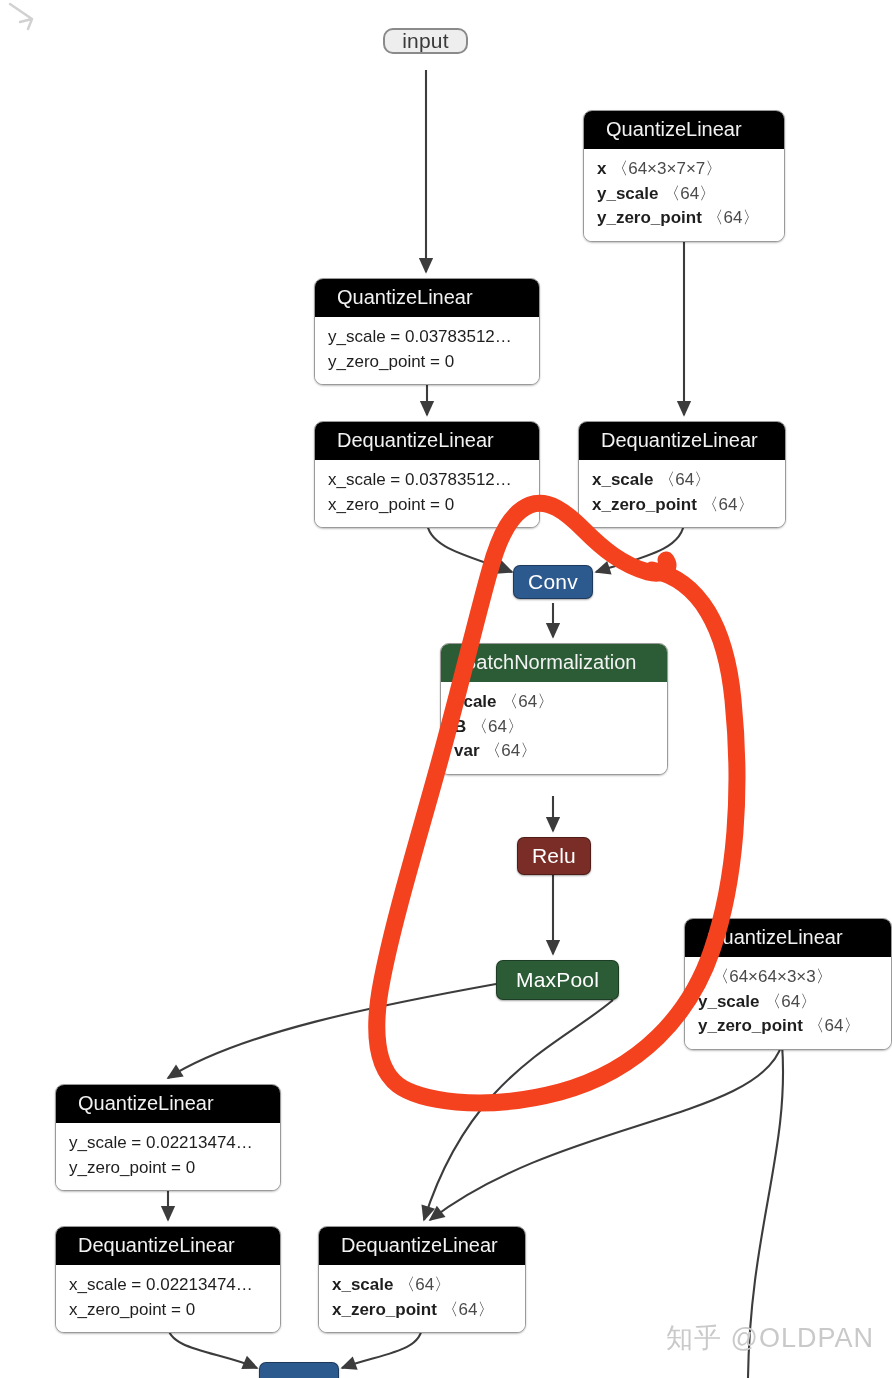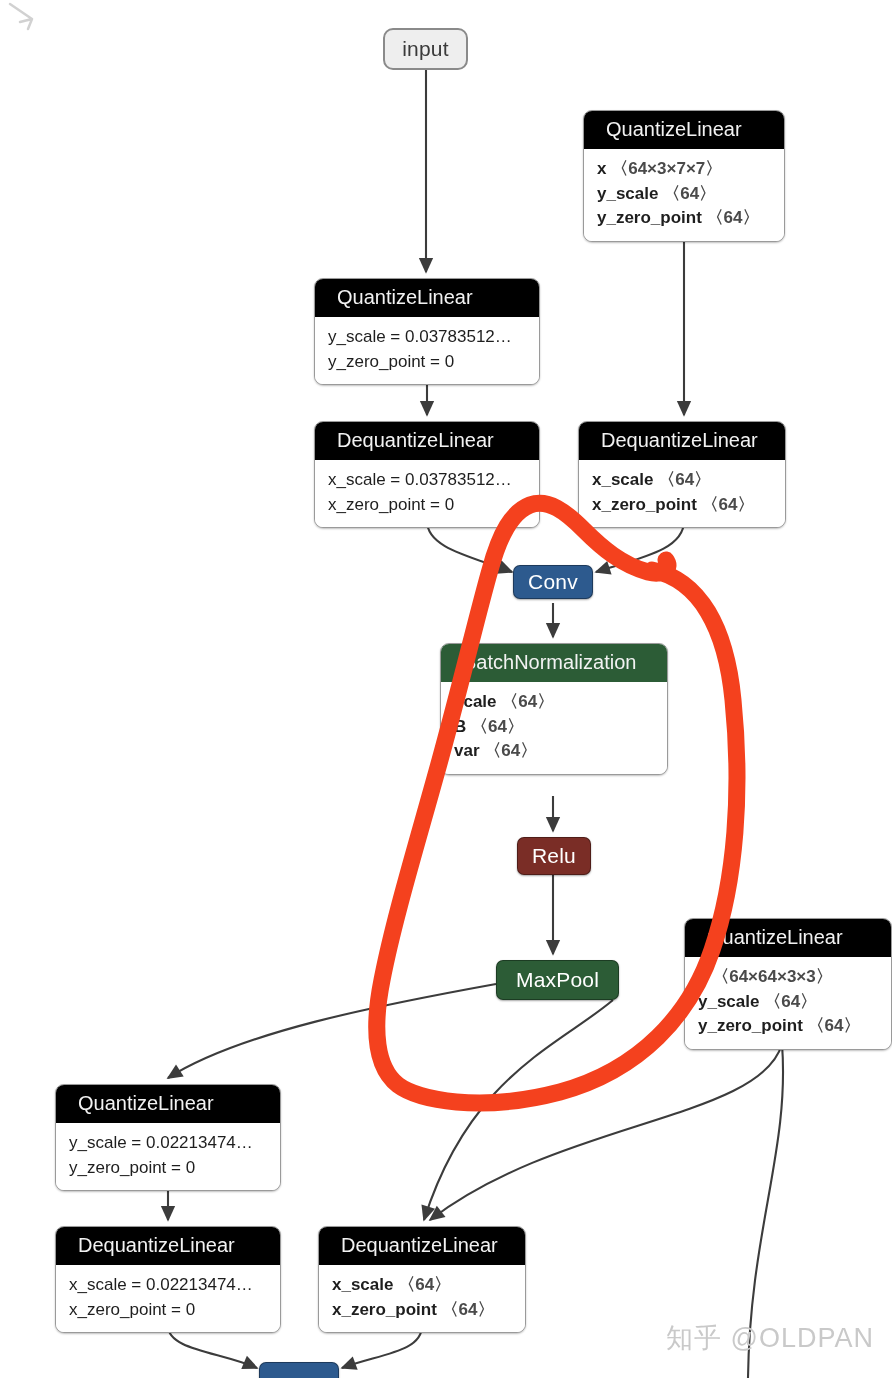--- a/index.html
+++ b/index.html
@@ -74,21 +74,21 @@
     border-radius: 0 0 8px 8px;
     padding: 8px 13px 10px 13px;
   }
   .card .body .row {
     font-size: 17px;
     color: #1e1e1e;
     line-height: 1.45;
     white-space: nowrap;
   }
   .card .body .row b { font-weight: 700; }
-  .card .body .row .dim { color: #4a4a4a; font-weight: 700; }
+  .card .body .row .dim { color: #4a4a4a; font-weight: 400; }
   
   .hdr-black { background: #000000; }
   .hdr-green { background: #2c5c36; }
   
   #watermark {
     position: absolute;
     right: 18px;
     bottom: 22px;
     font-size: 27px;
     color: #c9c9c9;
@@ -150,21 +150,21 @@
       <path d="M168,1326 C168,1350 220,1352 257,1368"></path>
 
       <path d="M422,1326 C422,1352 380,1354 342,1368"></path>
     </g>
 
     <g stroke="#3c3c3c" stroke-width="2.1" fill="none">
       <path d="M782,1044 C790,1150 750,1230 748,1378"></path>
     </g>
   </svg>
 
-  <div class="node simple io" style="left:383px; top:28px; width:85px; height:42px;">
+  <div class="node simple io" style="left:383px; top:28px; width:85px; height:26px;">
     <span>input</span>
   </div>
 
   <div class="node card" style="left:583px; top:110px; width:202px;">
     <div class="hdr hdr-black">QuantizeLinear</div>
     <div class="body">
       <div class="row">
         <b>x</b>
         <span class="dim">〈64×3×7×7〉</span>
       </div>

